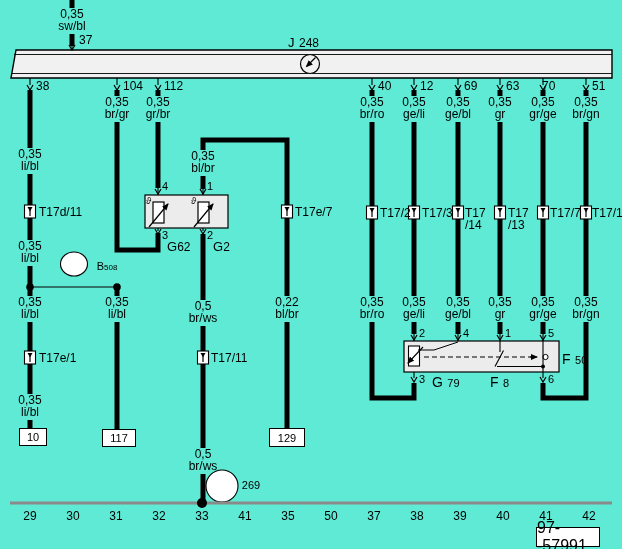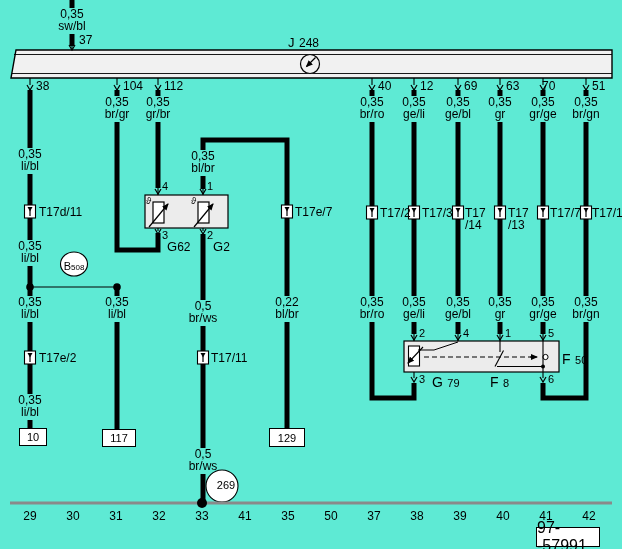--- a/index.html
+++ b/index.html
@@ -11,21 +11,21 @@
   .wl span{display:block;}
   .pin{font-size:12px;}
   .cpin{font-size:11px;}
   .conn{font-size:12px;line-height:12px;}
   .conn span{display:block;}
   .comp .a{font-size:13px;}
   .comp .b{font-size:12px;}
   .theta{font-size:9px;font-style:italic;}
   .term{position:absolute;border:1.2px solid #000;background:#fff;display:flex;
         align-items:center;justify-content:center;font-size:11px;}
-  .ctext{position:absolute;text-align:center;}
+  .ctext{position:absolute;text-align:center;margin-left:33px;}
   .track{position:absolute;width:22px;text-align:center;font-size:12px;}
 </style>
 </head>
 <body>
 
 <div id="stage">
 
   <svg id="gfx" width="622" height="553" viewBox="0 0 622 553">
     <defs>
       <marker id="ah" markerWidth="9" markerHeight="8" refX="6" refY="3" orient="auto" markerUnits="userSpaceOnUse">
@@ -306,21 +306,21 @@
   <div class="lbl wl" style="left:543px;top:296px">
     <span>0,35</span>
       <span>gr/ge</span>
     </div>
   <div class="lbl wl" style="left:586px;top:296px">
     <span>0,35</span>
       <span>br/gn</span>
     </div>
 
   <div class="lbl conn" style="left:39px;top:206px">T17d/11</div>
-  <div class="lbl conn" style="left:39px;top:352px">T17e/2</div>
+  <div class="lbl conn" style="left:39px;top:352px">T17e/1</div>
   <div class="lbl conn" style="left:211px;top:352px">T17/11</div>
   <div class="lbl conn" style="left:295px;top:206px">T17e/7</div>
   <div class="lbl conn" style="left:380px;top:207px">T17/2</div>
   <div class="lbl conn" style="left:422px;top:207px">T17/3</div>
   <div class="lbl conn" style="left:465px;top:207px">
     <span>T17</span>
       <span>/14</span>
     </div>
   <div class="lbl conn" style="left:508px;top:207px">
     <span>T17</span>
@@ -359,21 +359,21 @@
   <div class="term" style="left:19px;top:428px;width:26px;height:16px">
     <span>10</span>
     </div>
   <div class="term" style="left:102px;top:429px;width:32px;height:16px">
     <span>117</span>
     </div>
   <div class="term" style="left:269px;top:428px;width:34px;height:17px">
     <span>129</span>
     </div>
 
-  <div class="lbl ctext" style="left:210px;top:479px;width:32px;font-size:11px">269</div>
+  <div class="lbl ctext" style="left:202px;top:479px;width:32px;font-size:11px">269</div>
 
   <div class="track" style="left:19px;top:509px">29</div>
   <div class="track" style="left:62px;top:509px">30</div>
   <div class="track" style="left:105px;top:509px">31</div>
   <div class="track" style="left:148px;top:509px">32</div>
   <div class="track" style="left:191px;top:509px">33</div>
   <div class="track" style="left:234px;top:509px">41</div>
   <div class="track" style="left:277px;top:509px">35</div>
   <div class="track" style="left:320px;top:509px">50</div>
   <div class="track" style="left:363px;top:509px">37</div>

